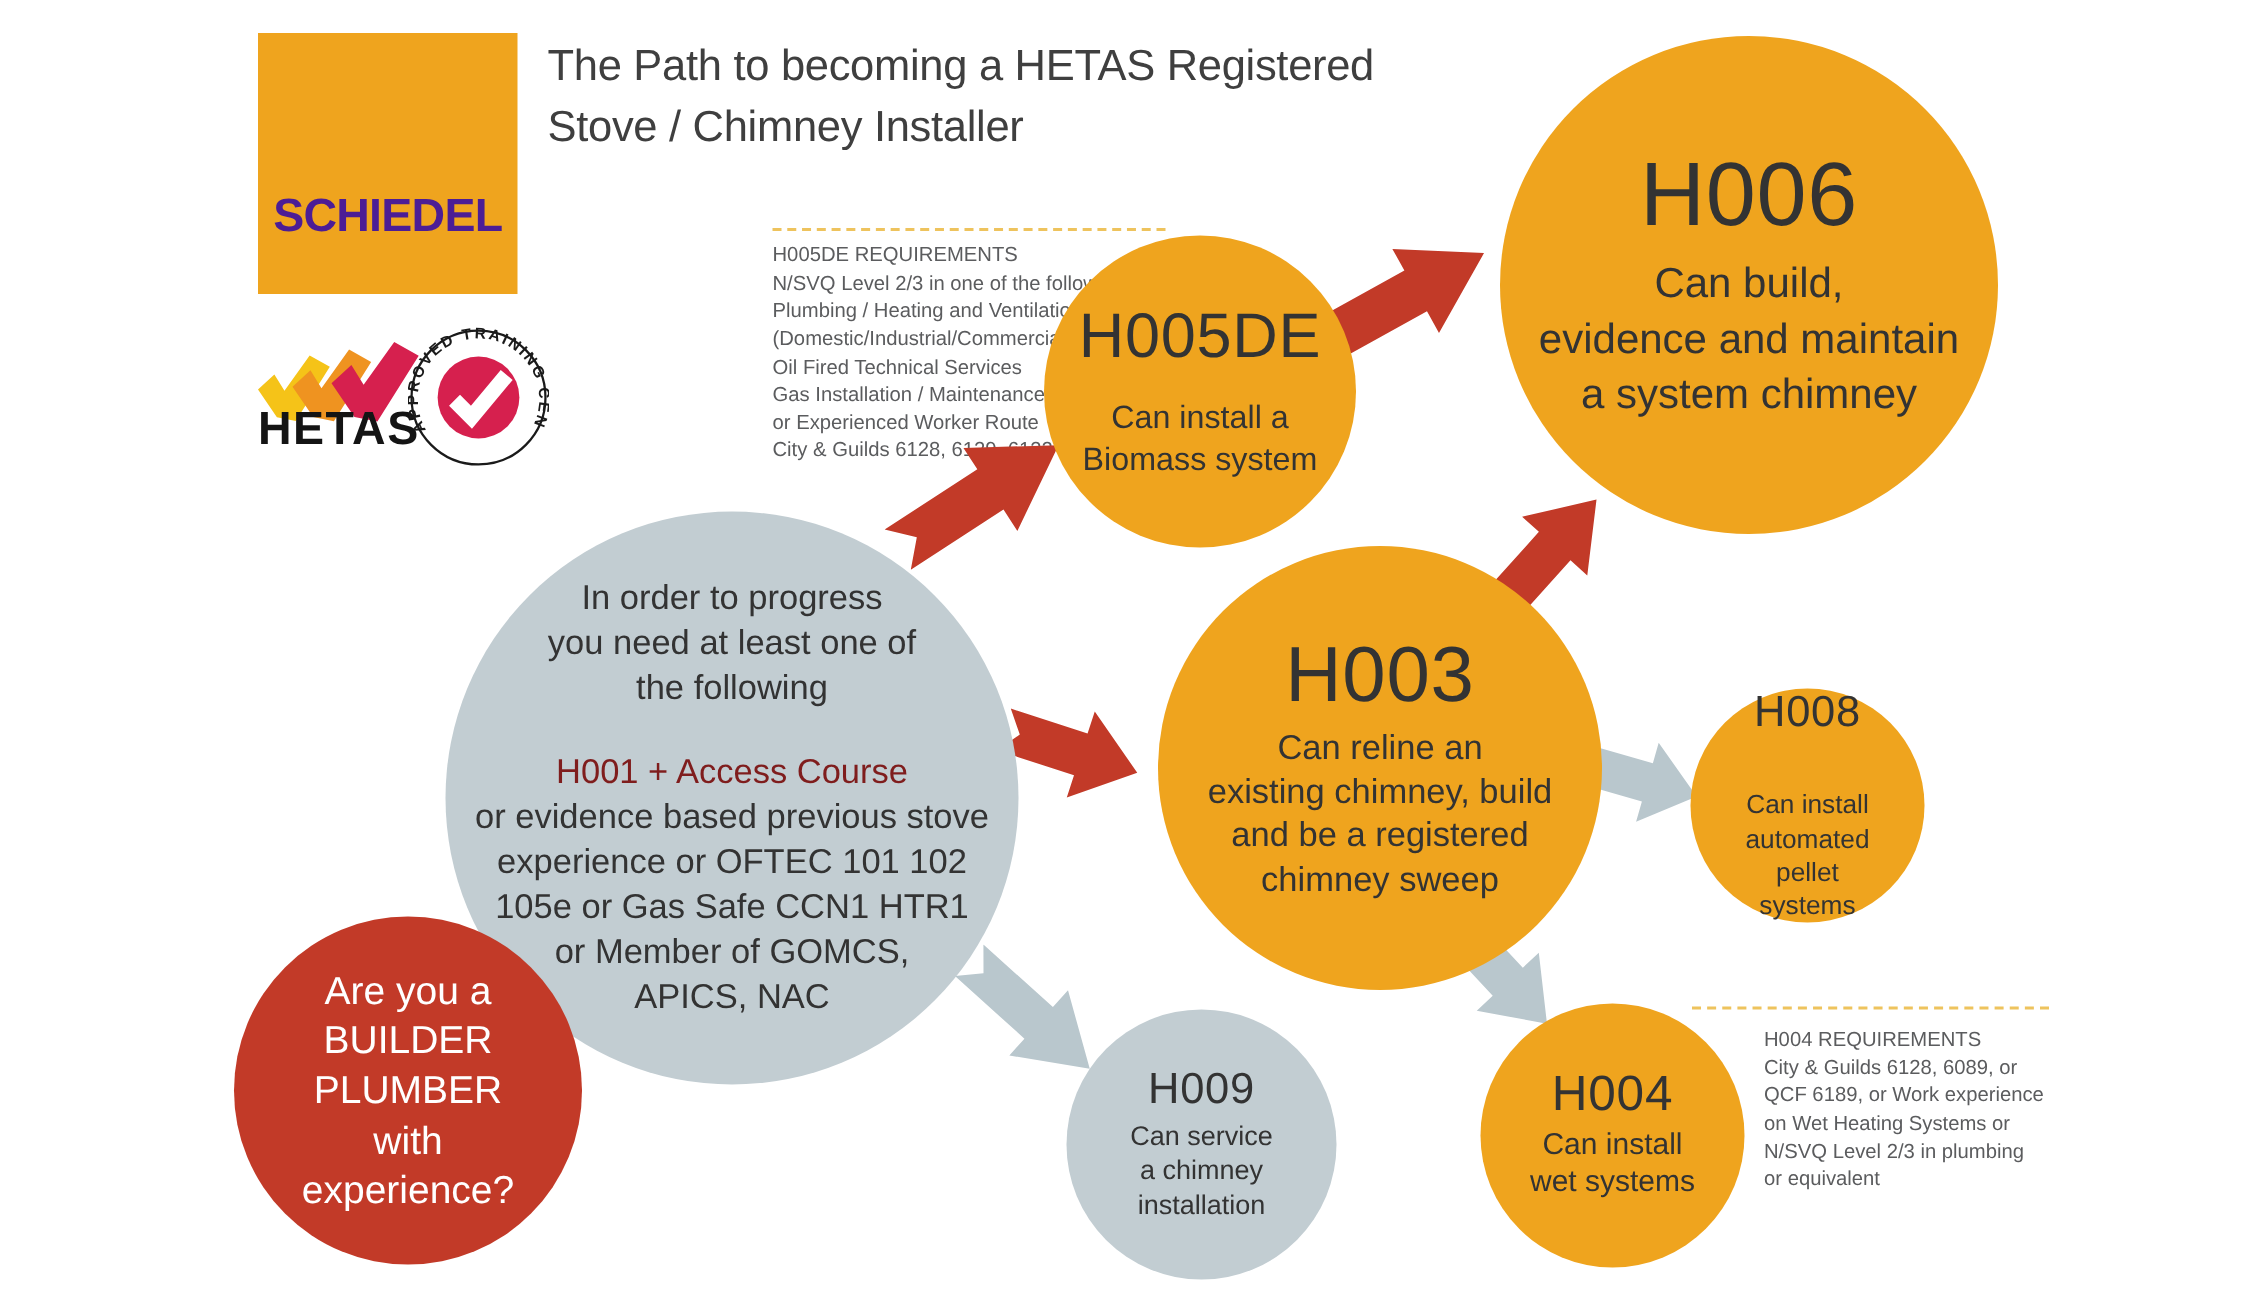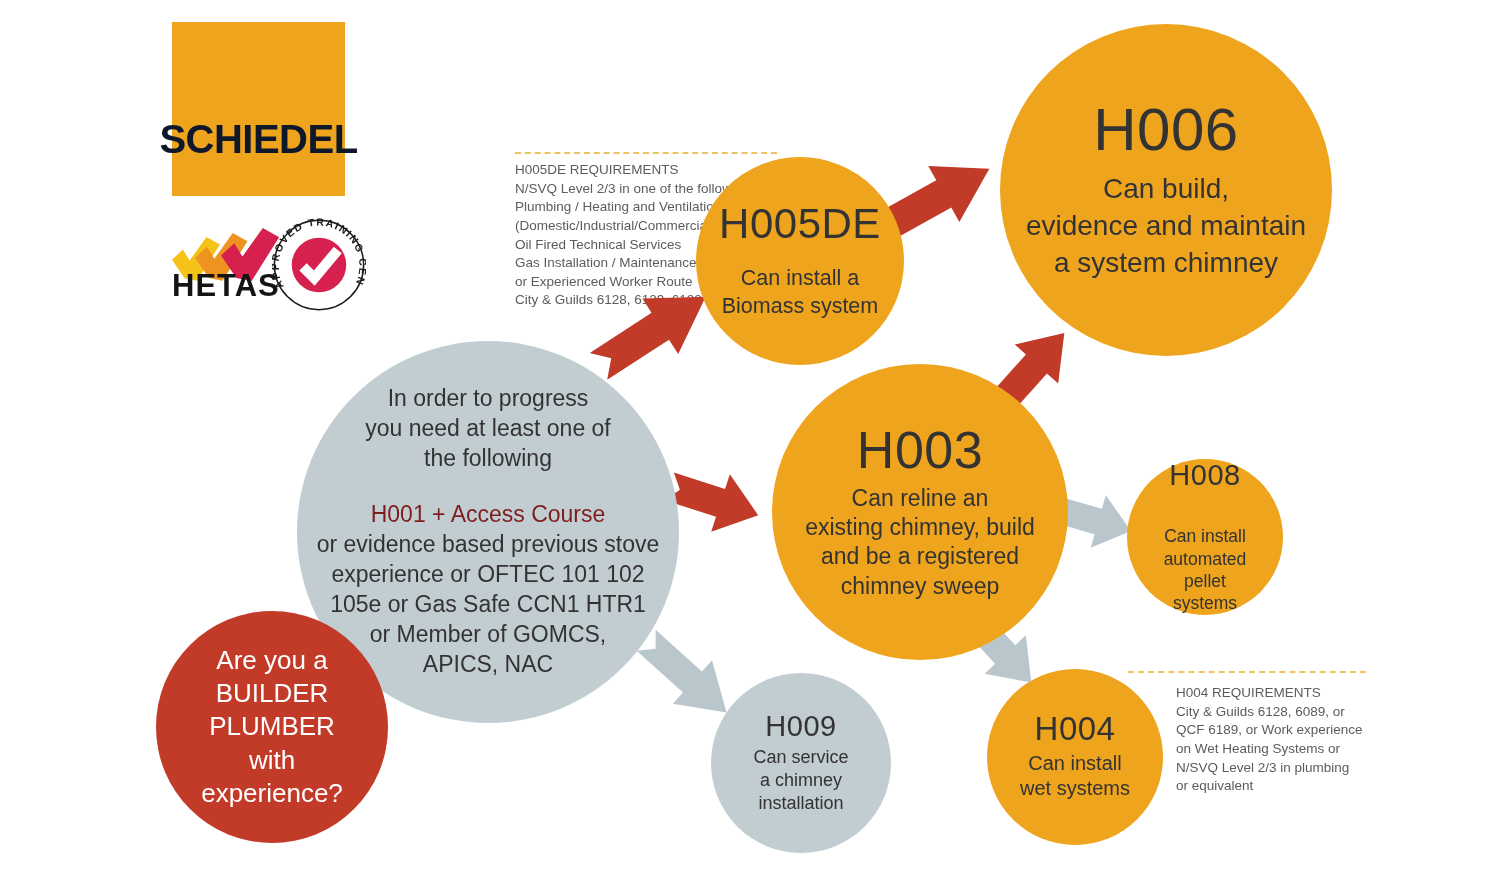--- a/index.html
+++ b/index.html
@@ -2,21 +2,21 @@
 <html><head>
 <meta charset="utf-8">
 <style>
   html,body{margin:0;padding:0;}
   body{font-family:"Liberation Sans",sans-serif;background:#ffffff;}
   .canvas{position:relative;width:1500px;height:874px;background:#ffffff;overflow:hidden;}
 
   
   .logo-box{position:absolute;left:172px;top:22px;width:173px;height:174px;background:#efa41e;
     display:flex;align-items:flex-end;justify-content:center;padding-bottom:0;}
-  .logo-text{color:#0f172a;font-weight:700;font-size:40px;letter-spacing:-0.5px;margin-bottom:34px;margin-top:20px;}
+  .logo-text{color:#4c1d95;font-weight:700;font-size:31px;letter-spacing:-0.5px;margin-bottom:34px;margin-top:20px;}
   .title{position:absolute;left:365px;top:24px;color:#3f3f3f;font-size:29px;line-height:1.42;
     font-weight:400;letter-spacing:-0.2px;}
 
   
   .hetas-chevrons{position:absolute;left:172px;top:228px;width:112px;height:56px;}
   .hetas-word{position:absolute;left:172px;top:268px;font-size:31px;font-weight:700;color:#141414;letter-spacing:1px;}
   .hetas-badge{position:absolute;left:272px;top:218px;width:94px;height:94px;}
 
   
   .note{position:absolute;color:#5b5c5e;font-size:13.5px;line-height:1.38;}
@@ -68,20 +68,24 @@
   .a-red polygon{fill:#c23a28;}
   .a-gray polygon{fill:#b9c7cd;}
 </style>
 </head>
 <body>
 
 <div class="canvas">
 
   <div class="logo-box">
     <span class="logo-text">SCHIEDEL</span>
+  </div>
+  <div class="title">
+    <div>The Path to becoming a HETAS Registered</div>
+    <div>Stove / Chimney Installer</div>
   </div>
 
   <svg class="hetas-chevrons" viewBox="0 0 112 56">
     <g transform="translate(0,9) scale(0.84)">
       <polygon fill="#f5c318" points="0,27 13,15 21,28 41,0 57,9 30,52 15,49"></polygon>
     </g>
     <g transform="translate(23,5) scale(0.92)">
       <polygon fill="#ef9320" points="0,27 13,15 21,28 41,0 57,9 30,52 15,49"></polygon>
     </g>
     <g transform="translate(49,0) scale(1.02)">

